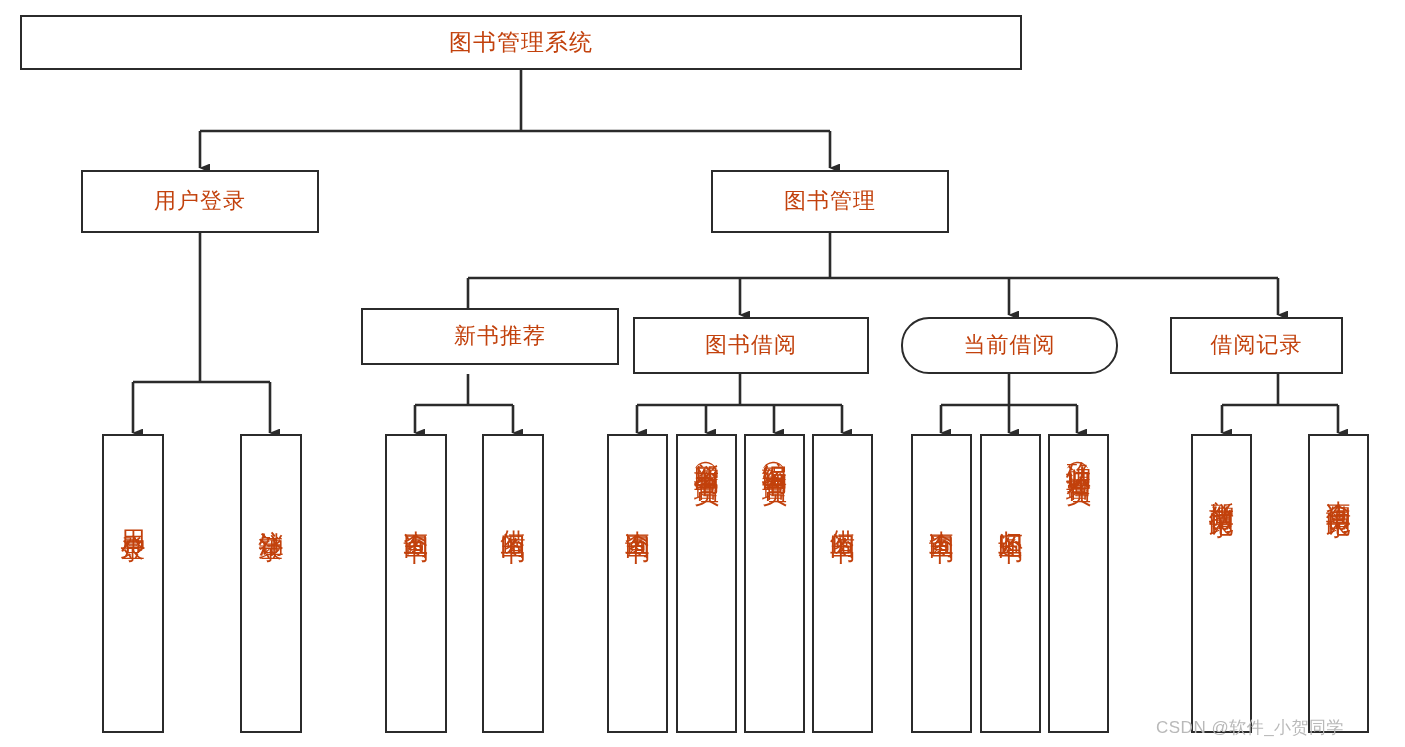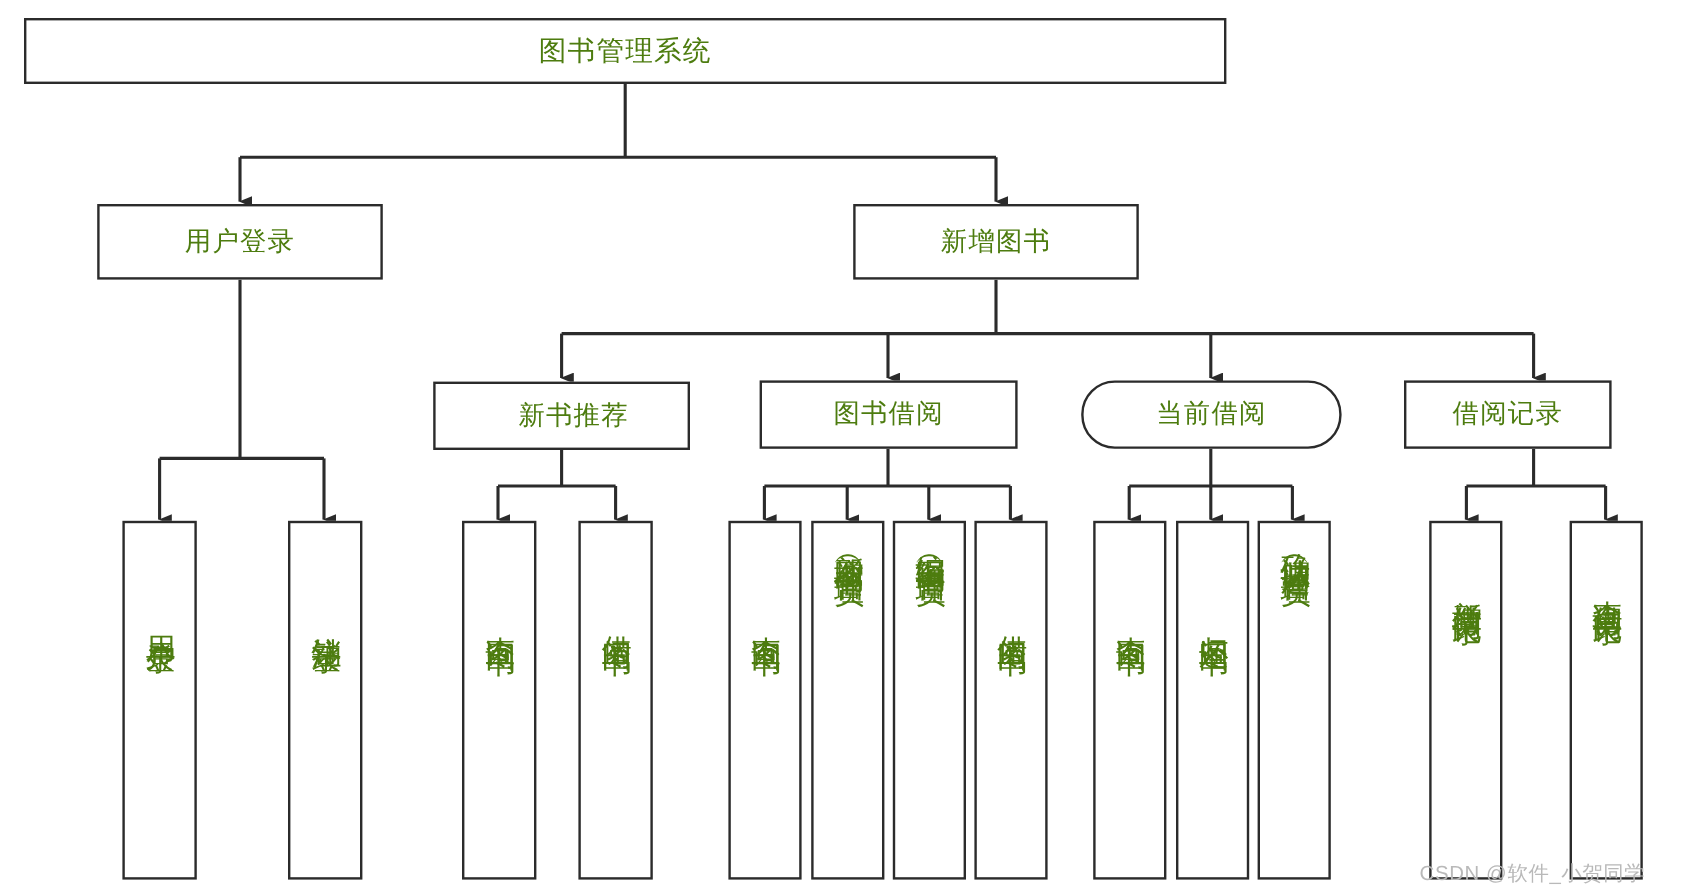--- a/index.html
+++ b/index.html
@@ -26,21 +26,21 @@
     pointer-events: none;
   }
   .node {
     position: absolute;
     box-sizing: border-box;
     border: 2px solid #2b2b2b;
     background: #ffffff;
     display: flex;
     align-items: center;
     justify-content: center;
-    color: #4d7c0f;
+    color: #c2410c;
   }
   .node .lbl {
     display: block;
     line-height: 1.02;
   }
   
   .node.horiz .lbl {
     font-size: 22px;
     letter-spacing: 1px;
     white-space: nowrap;
@@ -124,27 +124,27 @@
   </svg>
 
   <div class="node horiz root" style="left:20px; top:15px; width:1002px; height:55px;">
     <span class="lbl">图书管理系统</span>
   </div>
 
   <div class="node horiz" style="left:81px; top:170px; width:238px; height:63px;">
     <span class="lbl">用户登录</span>
   </div>
   <div class="node horiz" style="left:711px; top:170px; width:238px; height:63px;">
-    <span class="lbl">新增图书</span>
+    <span class="lbl">图书管理</span>
   </div>
 
-  <div class="node horiz" style="left:361px; top:318px; width:214px; height:57px;padding-left:20px;">
+  <div class="node horiz" style="left:361px; top:308px; width:258px; height:57px;padding-left:20px;">
     <span class="lbl">新书推荐</span>
   </div>
-  <div class="node horiz" style="left:633px; top:317px; width:215px; height:57px;">
+  <div class="node horiz" style="left:633px; top:317px; width:236px; height:57px;">
     <span class="lbl">图书借阅</span>
   </div>
   <div class="node horiz" style="left:901px; top:317px; width:217px; height:57px;border-radius:28px;">
     <span class="lbl">当前借阅</span>
   </div>
   <div class="node horiz" style="left:1170px; top:317px; width:173px; height:57px;">
     <span class="lbl">借阅记录</span>
   </div>
 
   <div class="node vert" style="left:102px; top:434px; width:62px; height:299px; padding-top:74px;">
@@ -184,15 +184,15 @@
     <span class="lbl">确认归还（管理员）</span>
   </div>
 
   <div class="node vert" style="left:1191px; top:434px; width:61px; height:299px; padding-top:44px;">
     <span class="lbl">新增借阅记录</span>
   </div>
   <div class="node vert" style="left:1308px; top:434px; width:61px; height:299px; padding-top:44px;">
     <span class="lbl">查询借阅记录</span>
   </div>
 
-  <div class="watermark" style="left:1183px; top:716px;">CSDN @软件_小贺同学</div>
+  <div class="watermark" style="left:1156px; top:716px;">CSDN @软件_小贺同学</div>
 
 </div>
 
 </body></html>

